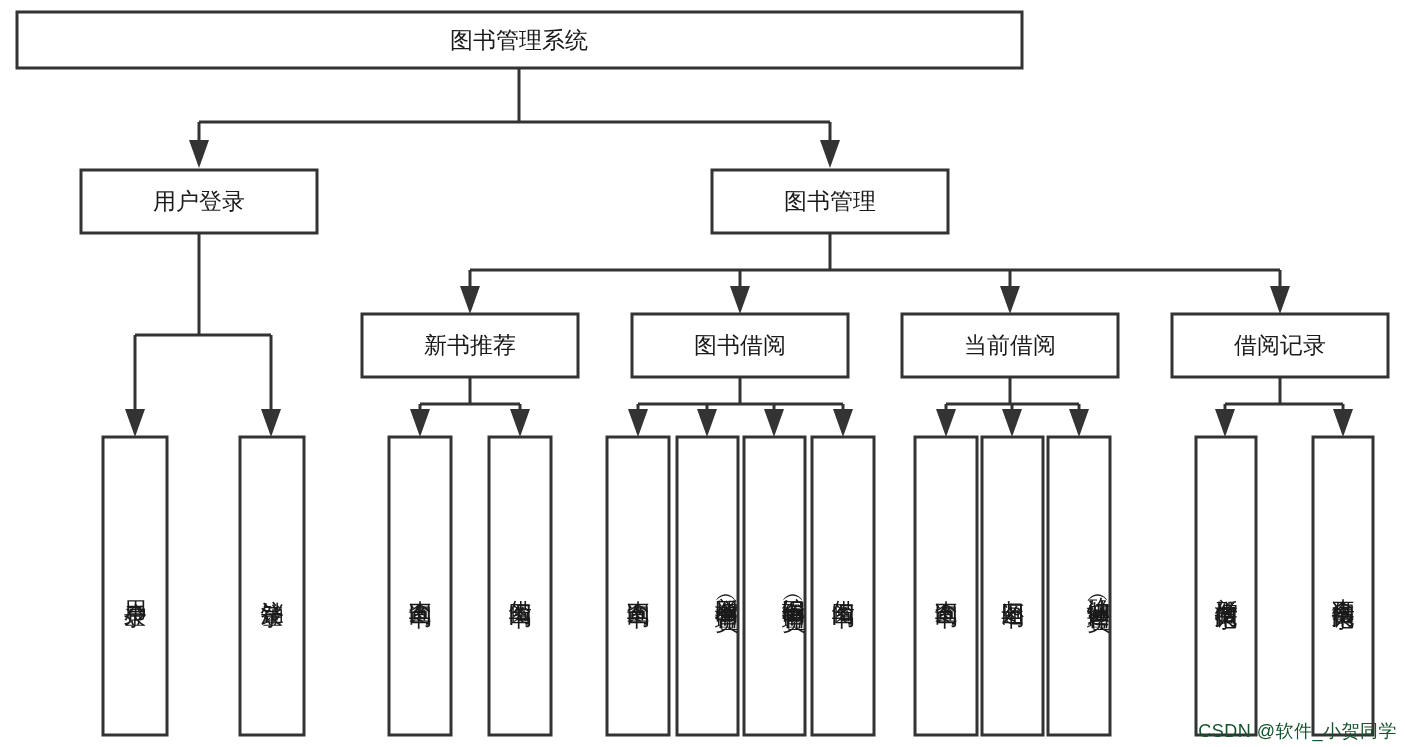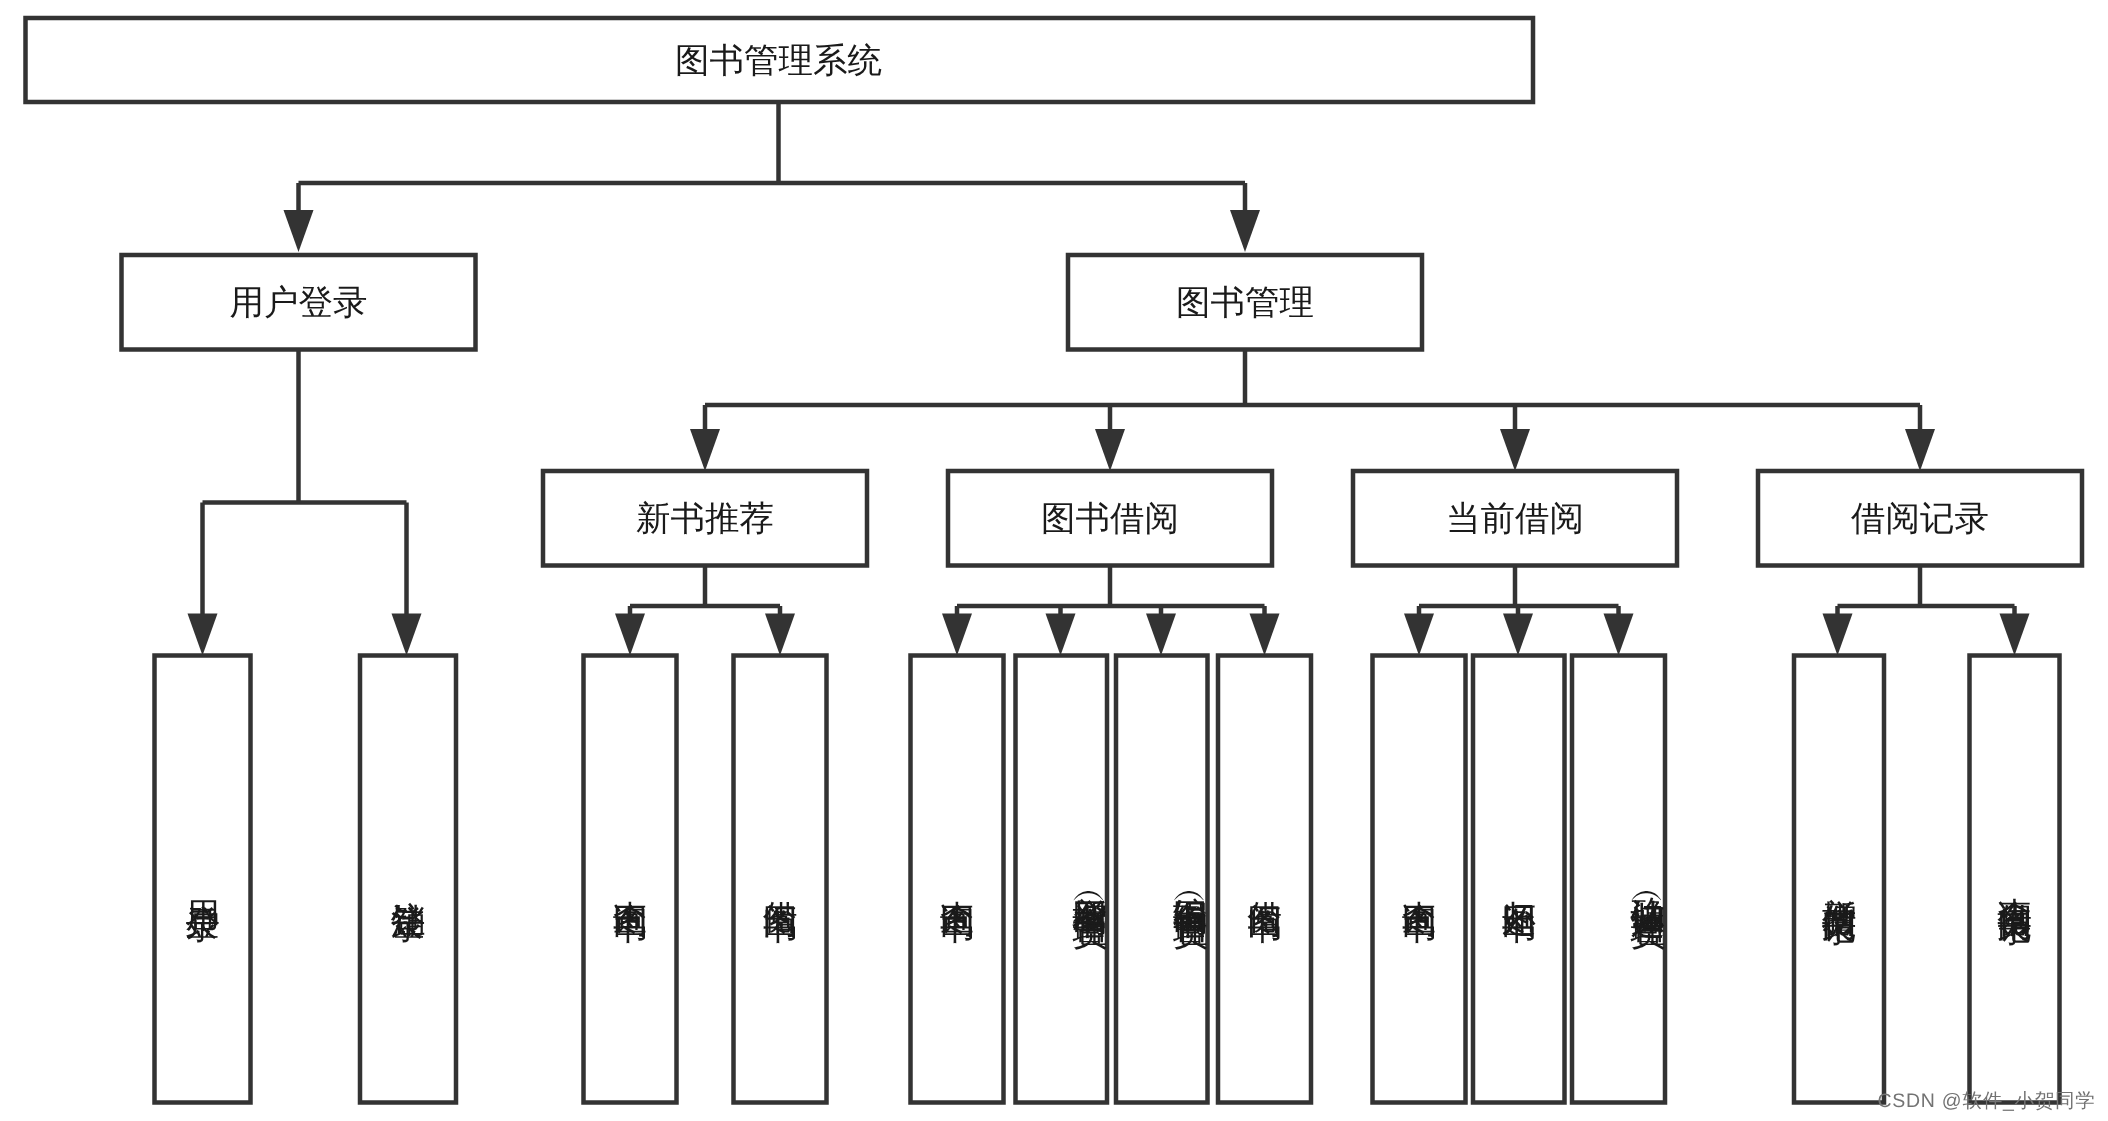--- a/index.html
+++ b/index.html
@@ -63,22 +63,22 @@
     white-space: nowrap;
   }
   .vlabel.center-v {
     align-items: center;
   }
   .watermark {
     position: absolute;
     right: 8px;
     bottom: 4px;
     font-family: "Liberation Sans", "DejaVu Sans", sans-serif;
-    font-size: 13px;
-    color: #737373;
+    font-size: 18px;
+    color: #14532d;
     letter-spacing: 0.5px;
     white-space: nowrap;
   }
 </style>
 </head>
 <body>
 
 <div id="diagram-root">
 
   <svg class="diagram" viewBox="0 0 1405 747">

